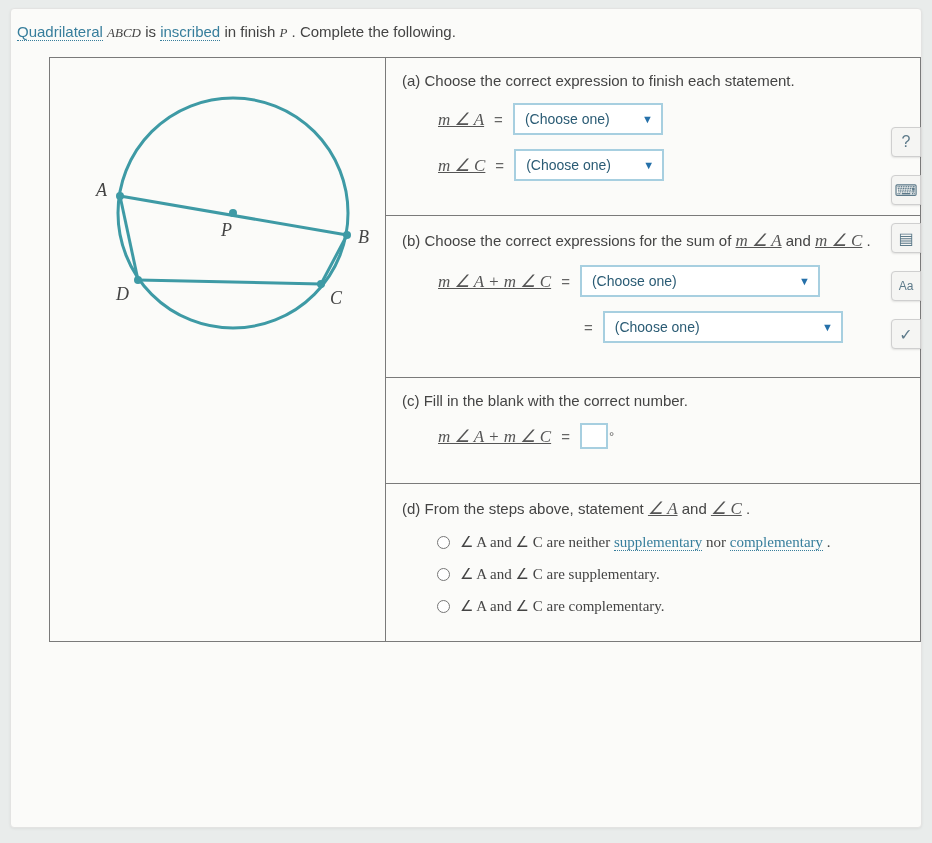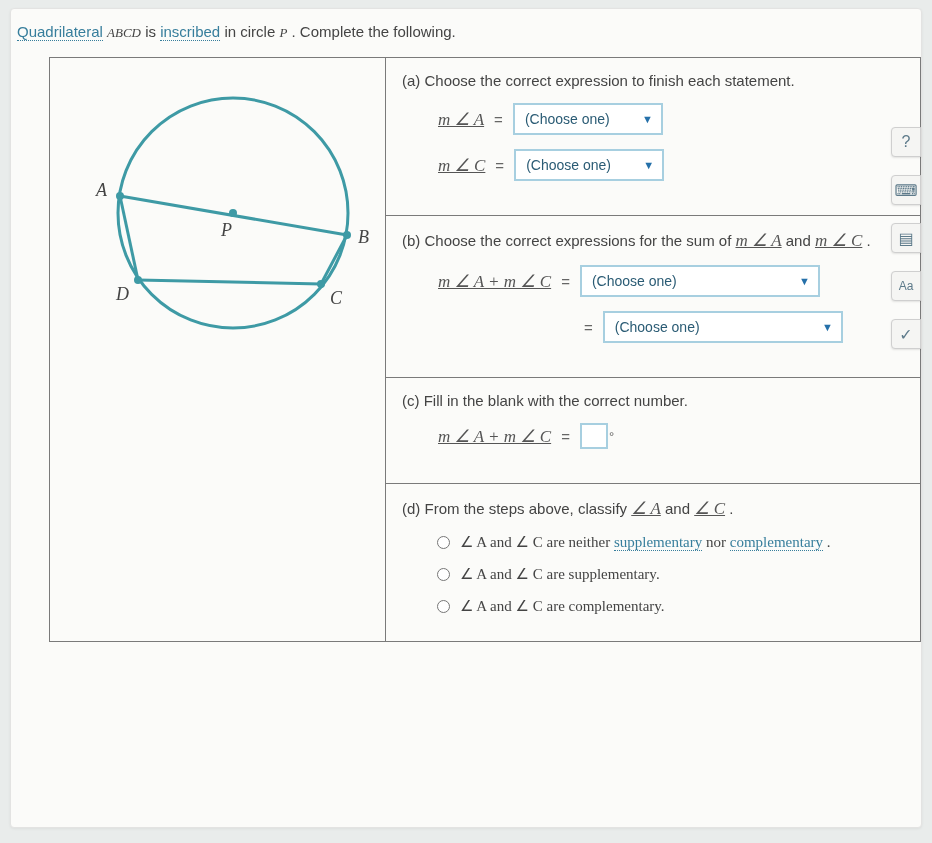--- a/index.html
+++ b/index.html
@@ -137,21 +137,21 @@
 </head>
 <body>
 
 <div class="page" style="position:relative;">
 
   <div class="intro">
     <a href="#" class="term">Quadrilateral</a>
     <span class="ital">ABCD</span>
     <span> is </span>
     <a href="#" class="term">inscribed</a>
-    <span> in circle </span>
+    <span> in finish </span>
     <span class="ital">P</span>
     <span>. Complete the following.</span>
   </div>
 
   <div class="content-table">
 
     <div class="left-col">
       <svg class="circle-fig" width="320" height="310">
         <circle class="circle-stroke" cx="175" cy="145" r="115"></circle>
         <line class="chord" x1="62" y1="128" x2="289" y2="167"></line>
@@ -227,21 +227,21 @@
         <div class="row">
           <span class="mlabel">m ∠ A + m ∠ C</span>
           <span class="eq">=</span>
           <input class="blank" type="text" style="">
           <span class="deg">°</span>
         </div>
       </div>
 
       <div class="section">
         <div>
-          <span>(d) From the steps above, classify </span>
+          <span>(d) From the steps above, statement </span>
           <span class="mlabel angle">∠ A</span>
           <span> and </span>
           <span class="mlabel angle">∠ C</span>
           <span>.</span>
         </div>
 
         <div class="radio-row">
           <input type="radio" name="d" style="">
           <span class="angle">
             <span>∠ A and ∠ C are neither </span>

